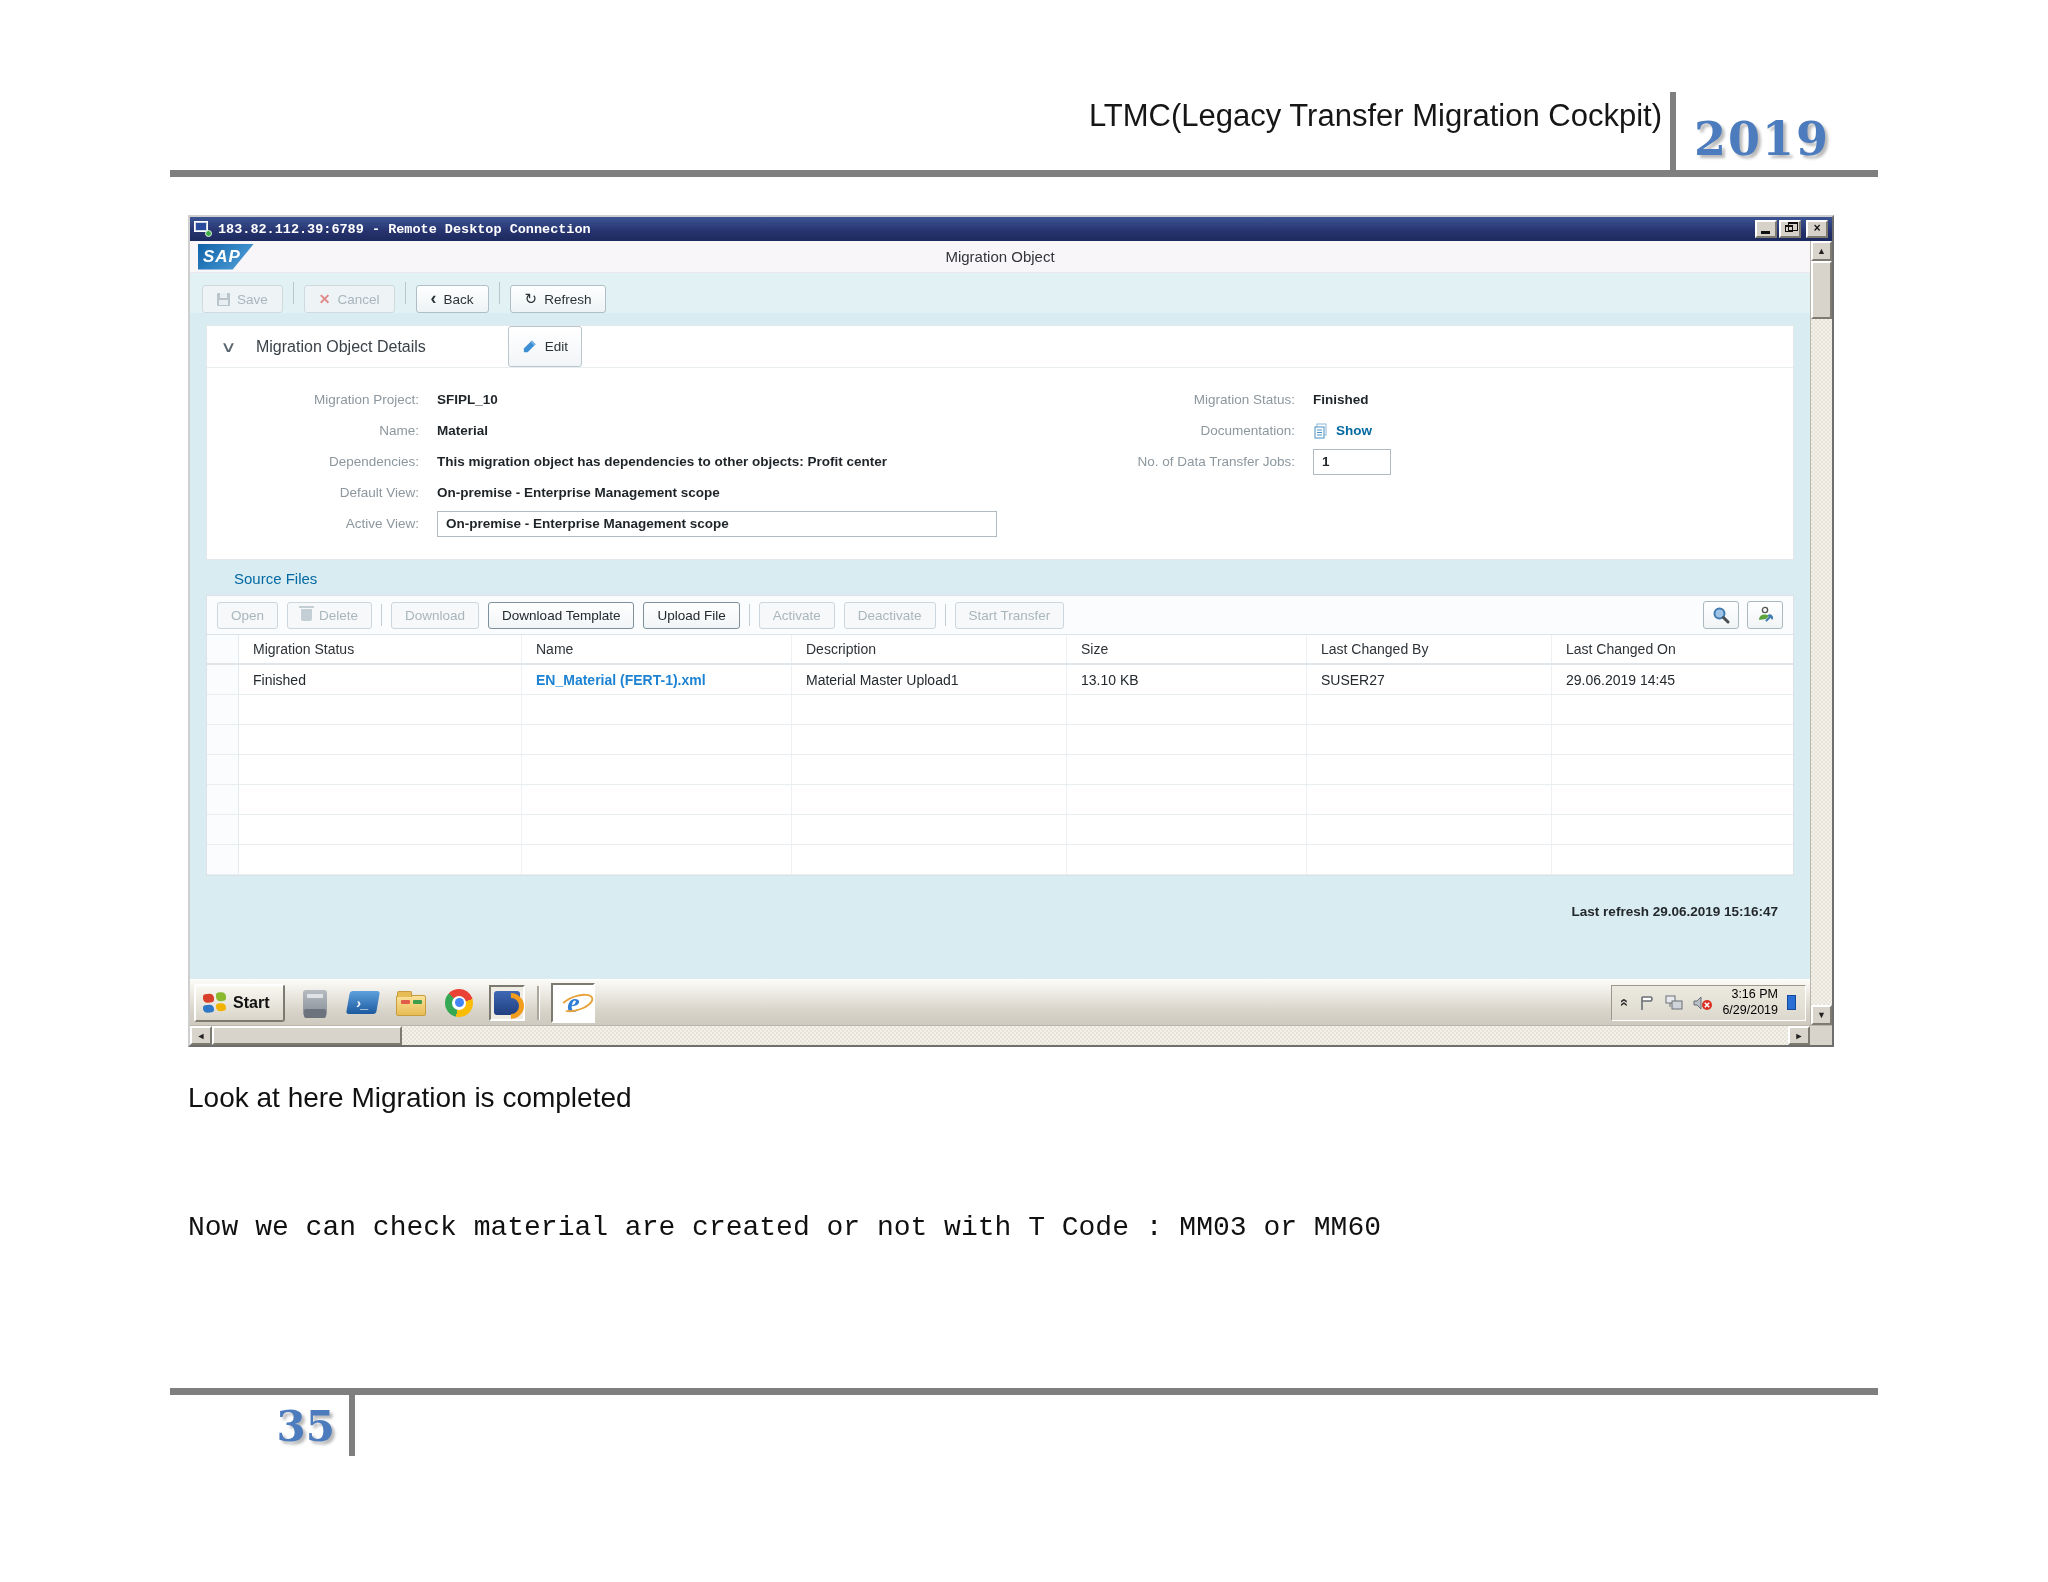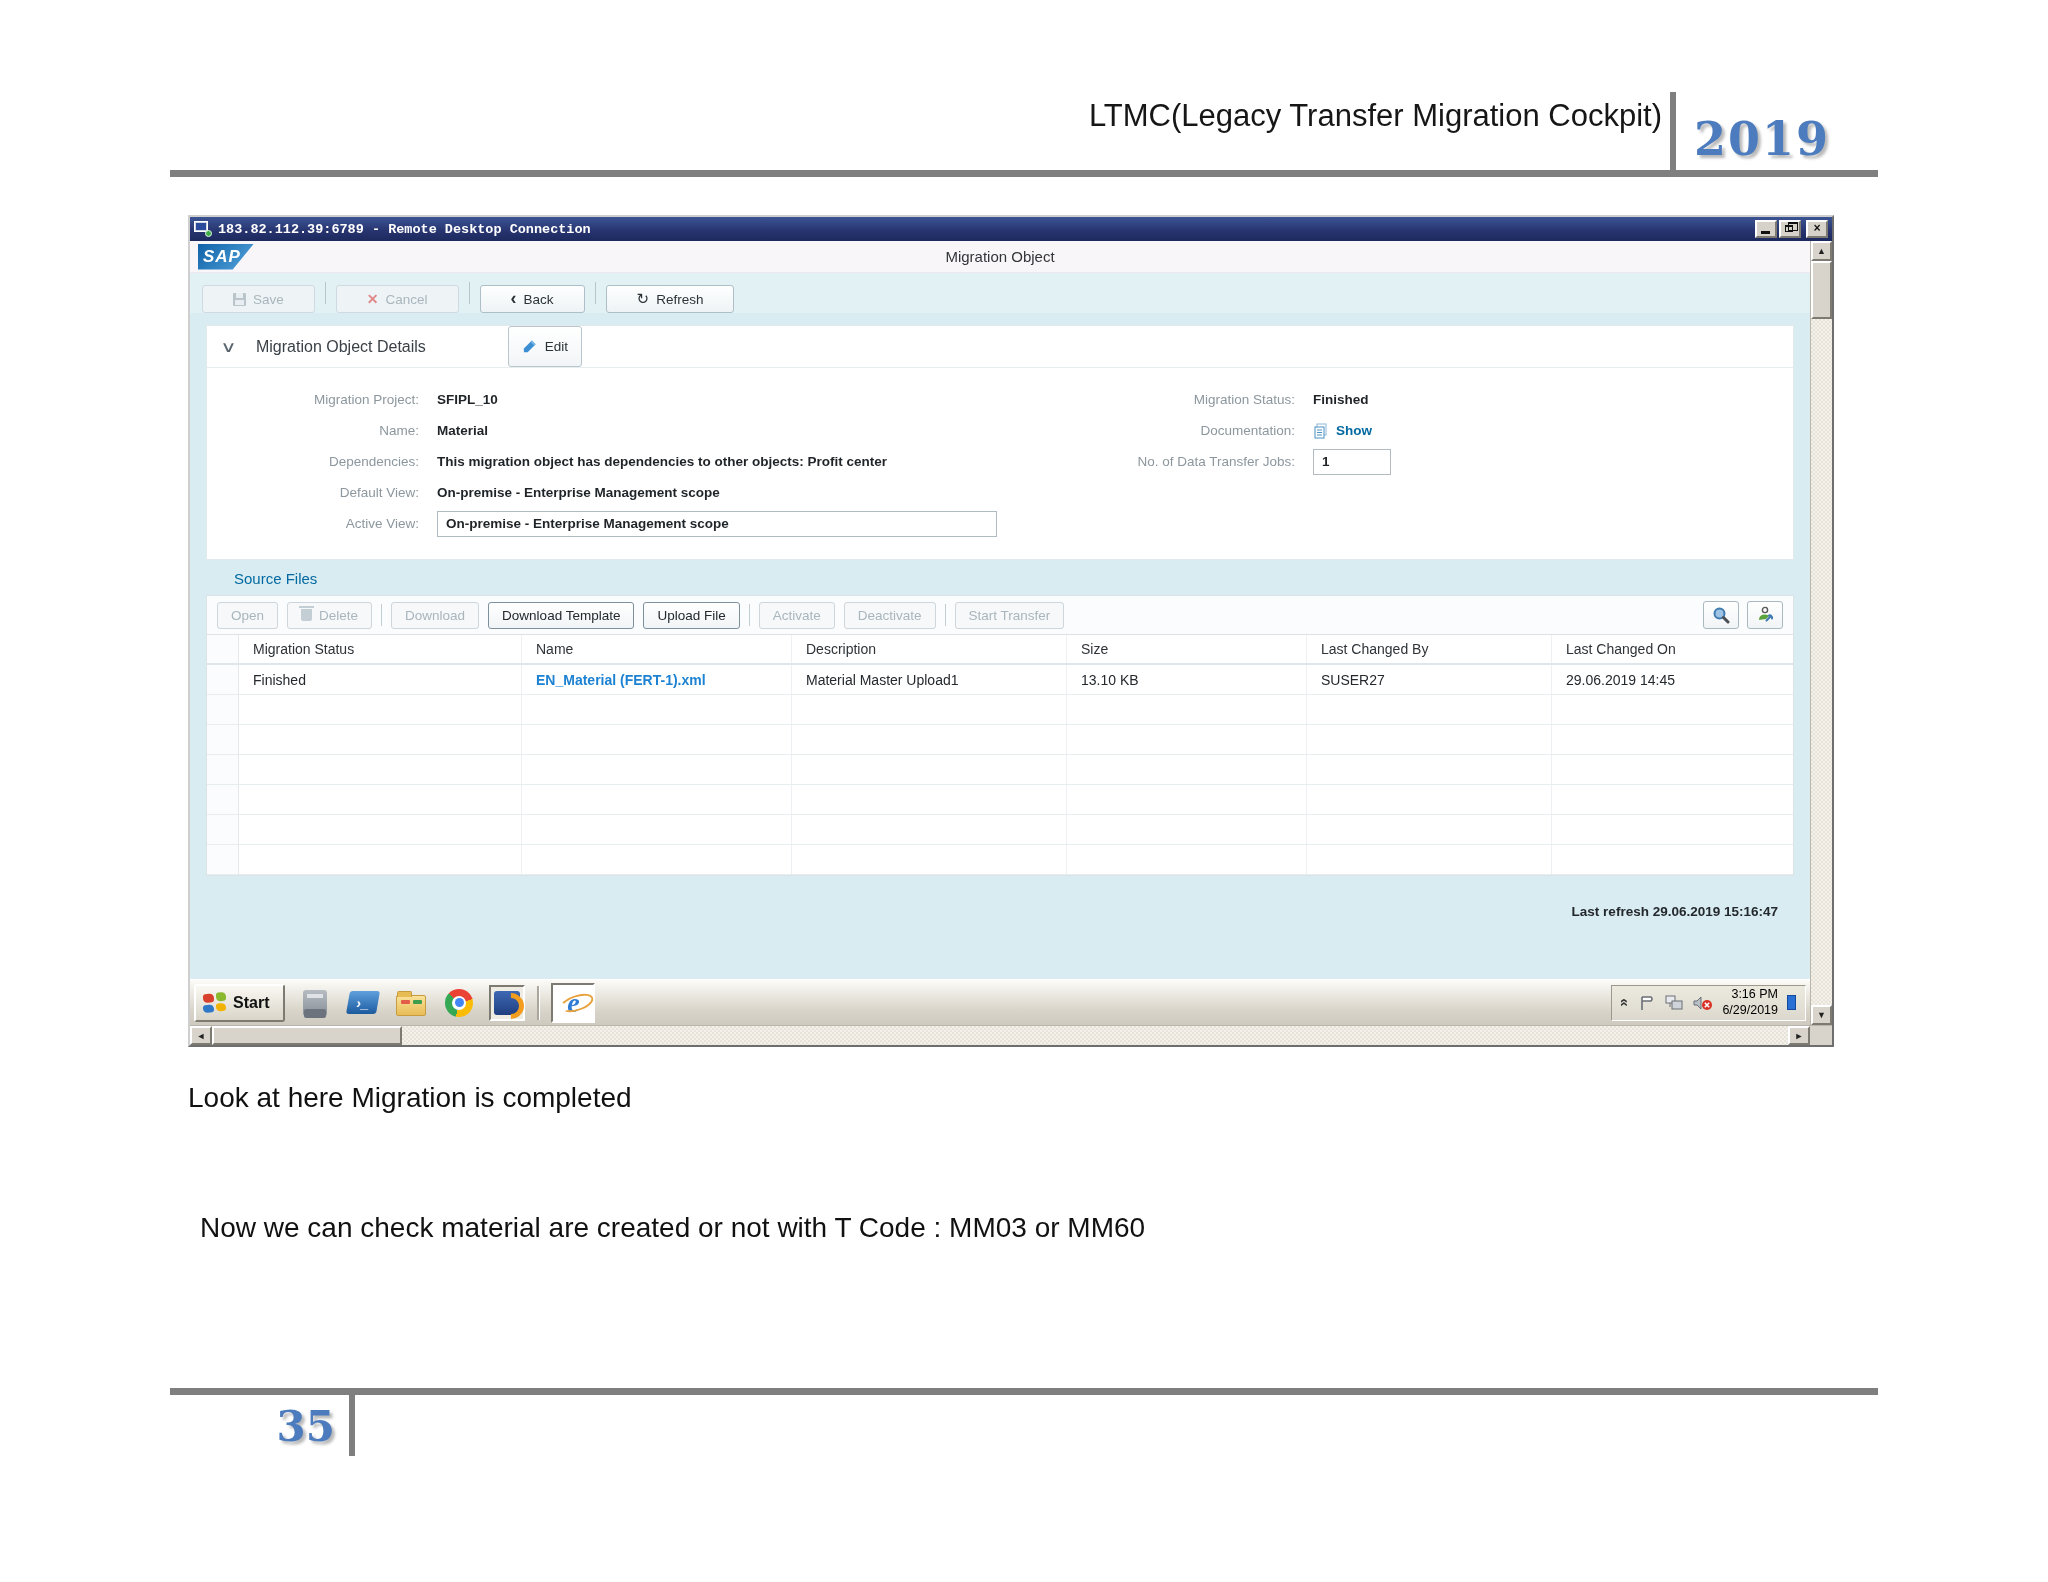--- a/index.html
+++ b/index.html
@@ -4,21 +4,21 @@
 <style>
   * { box-sizing: border-box; margin: 0; padding: 0; }
   html,body { width:2048px; height:1582px; background:#fff; font-family:"Liberation Sans",sans-serif; position:relative; overflow:hidden; }
 
   
   .doc-title { position:absolute; top:98px; left:0; width:1662px; text-align:right; font-size:31px; color:#161616; }
   .doc-vbar  { position:absolute; left:1670px; top:92px; width:6px; height:82px; background:#7f7f7f; }
   .doc-year  { position:absolute; left:1694px; top:112px; font-family:"DejaVu Serif",serif; font-weight:bold; font-size:46px; color:#4d7cbe; text-shadow:3px 3px 3px #b9b9b9; letter-spacing:2px; }
   .doc-rule-top { position:absolute; left:170px; top:170px; width:1708px; height:7px; background:#7f7f7f; }
   .doc-caption1 { position:absolute; left:188px; top:1082px; font-size:28px; color:#111; }
-  .doc-caption2 { position:absolute; left:200px; top:1212px; font-size:28px; color:#111; }
+  .doc-caption2 { position:absolute; left:188px; top:1212px; font-size:28px; color:#111;font-family:Liberation Mono, monospace; }
   .doc-rule-bottom { position:absolute; left:170px; top:1388px; width:1708px; height:7px; background:#7f7f7f; }
   .doc-page-vbar { position:absolute; left:349px; top:1388px; width:6px; height:68px; background:#7f7f7f; }
   .doc-page-num { position:absolute; left:240px; top:1402px; width:95px; text-align:right; font-family:"DejaVu Serif",serif; font-weight:bold; font-size:42px; color:#4d7cbe; text-shadow:3px 3px 3px #b9b9b9; }
 
   
   .rdp { position:absolute; left:188px; top:215px; width:1646px; height:832px; border:2px solid; border-color:#cfcfcf #6e6e6e #6e6e6e #cfcfcf; background:#d9ecf2; display:flex; flex-direction:column; }
   .titlebar { height:24px; flex:0 0 24px; background:linear-gradient(180deg,#3c5494 0%,#26336e 60%,#1d2a5e 100%); display:flex; align-items:center; padding:0 4px; color:#fff;font-family:Liberation Mono, monospace; }
   .rdp-icon { width:18px; height:16px; margin-right:6px; position:relative; }
   .rdp-icon .mon { position:absolute; left:0; top:0; width:14px; height:11px; background:#cfd6e6; border:1px solid #fff; }
   .rdp-icon .scr { position:absolute; left:2px; top:2px; width:10px; height:7px; background:#2a4a9c; }
@@ -47,21 +47,21 @@
   .hspacer { flex:1; background:repeating-conic-gradient(#f4f1ea 0% 25%, #e7e3d9 0% 50%) 0 0/4px 4px; }
   .hcorner { width:22px; background:#d8d4cb; }
 
   
   .sapbar { height:32px; flex:0 0 32px; background:#f9f6fa; display:flex; align-items:center; position:relative; border-bottom:1px solid #ece7ee; }
   .saplogo { margin-left:8px; width:56px; height:26px; background:linear-gradient(135deg,#1062a8,#55a5dc); clip-path:polygon(0 0,100% 0,62% 100%,0 100%); color:#fff; font-weight:bold; font-style:italic; font-size:17px; display:flex; align-items:center; padding-left:5px; letter-spacing:1px; }
   .app-title { position:absolute; left:0; right:0; text-align:center; font-size:15px; color:#32363a; }
 
   
   .apptb { height:40px; flex:0 0 40px; background:#e1f1f4; display:flex; align-items:center; padding-left:12px; gap:10px; }
-  .tbtn { display:flex; align-items:center; gap:7px; height:28px; padding:0 30px; border-radius:3px; font-size:13.5px; background:linear-gradient(#feffff,#eef3f5); border:1px solid #aebfc7; color:#2b3338;margin-top:12px; }
+  .tbtn { display:flex; align-items:center; gap:7px; height:28px; padding:0 14px; border-radius:3px; font-size:13.5px; background:linear-gradient(#feffff,#eef3f5); border:1px solid #aebfc7; color:#2b3338;margin-top:12px; }
   .tbtn.disabled { color:#a9b6bd; border-color:#cfdae0; background:#eef4f6; }
   .tbsep { width:1px; height:22px; background:#b7c6cd; }
   .i-floppy { width:13px; height:13px; background:#b9c4cb; position:relative; border-radius:1px; }
   .i-floppy:before { content:""; position:absolute; left:3px; top:0; width:7px; height:5px; background:#e8eef1; }
   .i-floppy:after { content:""; position:absolute; left:2px; bottom:1px; width:9px; height:5px; background:#e8eef1; }
   .i-xred { color:#e08a8a; font-weight:bold; font-size:14px; }
   .i-back { font-size:18px; font-weight:bold; line-height:1; color:#2b3338; margin-top:-2px; }
   .i-refresh { font-size:15px; color:#2b3338; }
 
   

